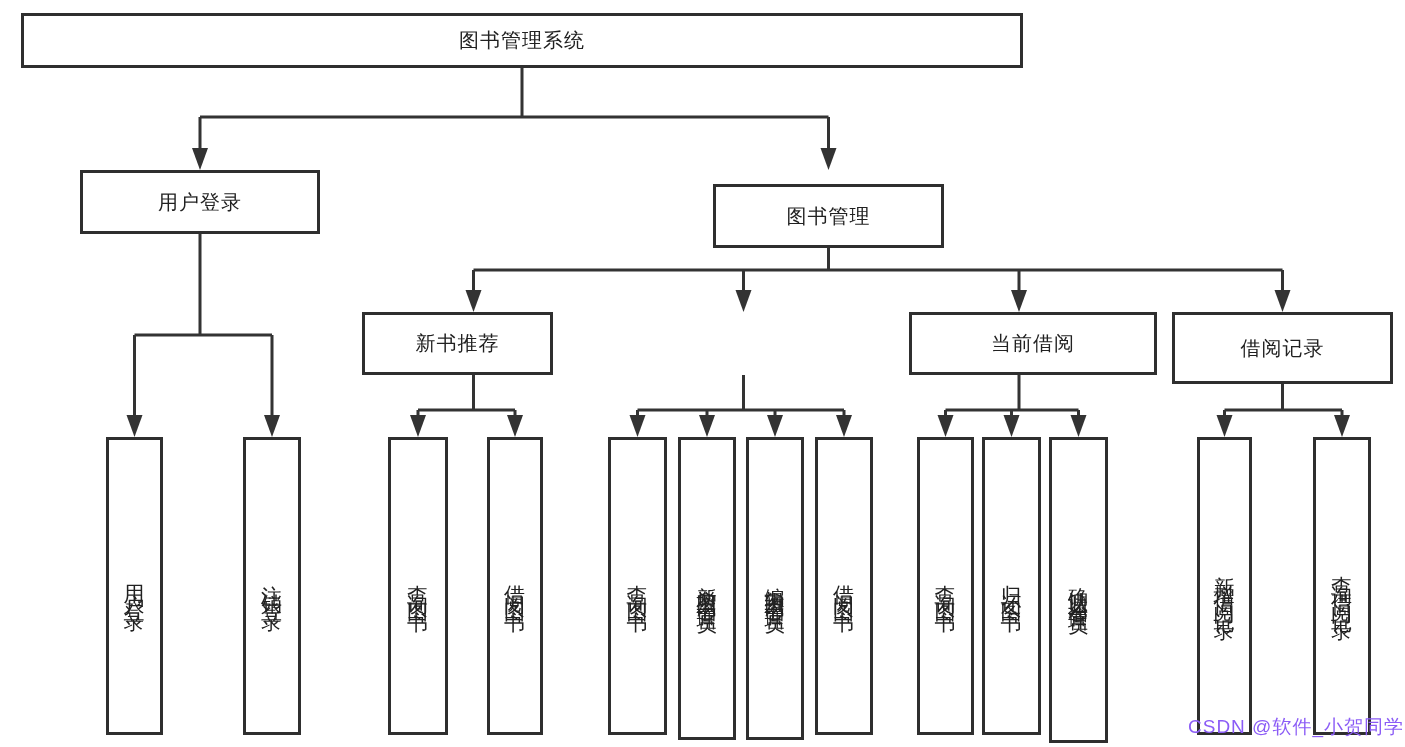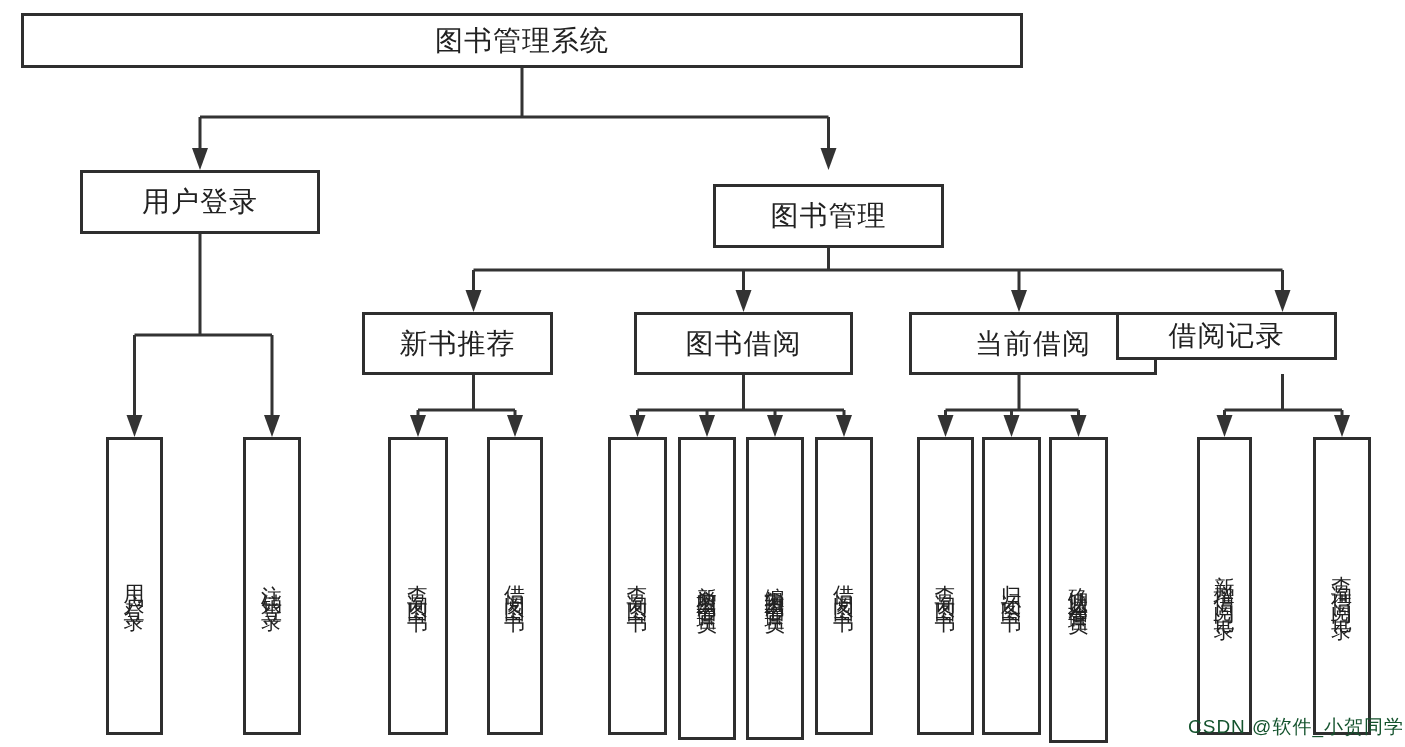--- a/index.html
+++ b/index.html
@@ -14,34 +14,34 @@
   .wires path{stroke:#333333;stroke-width:3;fill:none;}
   .wires polygon{fill:#333333;stroke:none;}
   .node,.leaf{
     position:absolute;
     box-sizing:border-box;
     background:#ffffff;
     border:3px solid #2f2f2f;
     display:flex;align-items:center;justify-content:center;
     color:#212121;
   }
-  .node{font-size:28px;letter-spacing:1px;}
+  .node{font-size:20px;letter-spacing:1px;}
   .leaf span{
     writing-mode:vertical-rl;
     font-size:21px;
     letter-spacing:9px;
     line-height:1;
     color:#212121;
   }
   .leaf.tight span{font-size:20px;letter-spacing:4px;}
   .watermark{
     position:absolute;
     left:1188px;top:714px;
     font-size:19px;
-    color:#14532d;
+    color:#8b5cf6;
     letter-spacing:1px;
     white-space:nowrap;
     z-index:5;
   }
 </style>
 </head>
 <body>
 
 <div class="canvas">
 
@@ -102,27 +102,24 @@
   <div class="node" style="left:80px;top:170px;width:240px;height:64px">
     <span>用户登录</span>
   </div>
   <div class="node" style="left:713px;top:184px;width:231px;height:64px">
     <span>图书管理</span>
   </div>
 
   <div class="node" style="left:362px;top:312px;width:191px;height:63px">
     <span>新书推荐</span>
   </div>
-  <div class="node" style="left:634px;top:312px;width:219px;height:63px">
-    <span>图书借阅</span>
-  </div>
   <div class="node" style="left:909px;top:312px;width:248px;height:63px">
     <span>当前借阅</span>
   </div>
-  <div class="node" style="left:1116px;top:312px;width:221px;height:48px">
+  <div class="node" style="left:1172px;top:312px;width:221px;height:72px">
     <span>借阅记录</span>
   </div>
 
   <div class="leaf" style="left:106px;top:437px;width:57px;height:298px">
     <span>用户登录</span>
   </div>
   <div class="leaf" style="left:243px;top:437px;width:58px;height:298px">
     <span>注销登录</span>
   </div>
 

